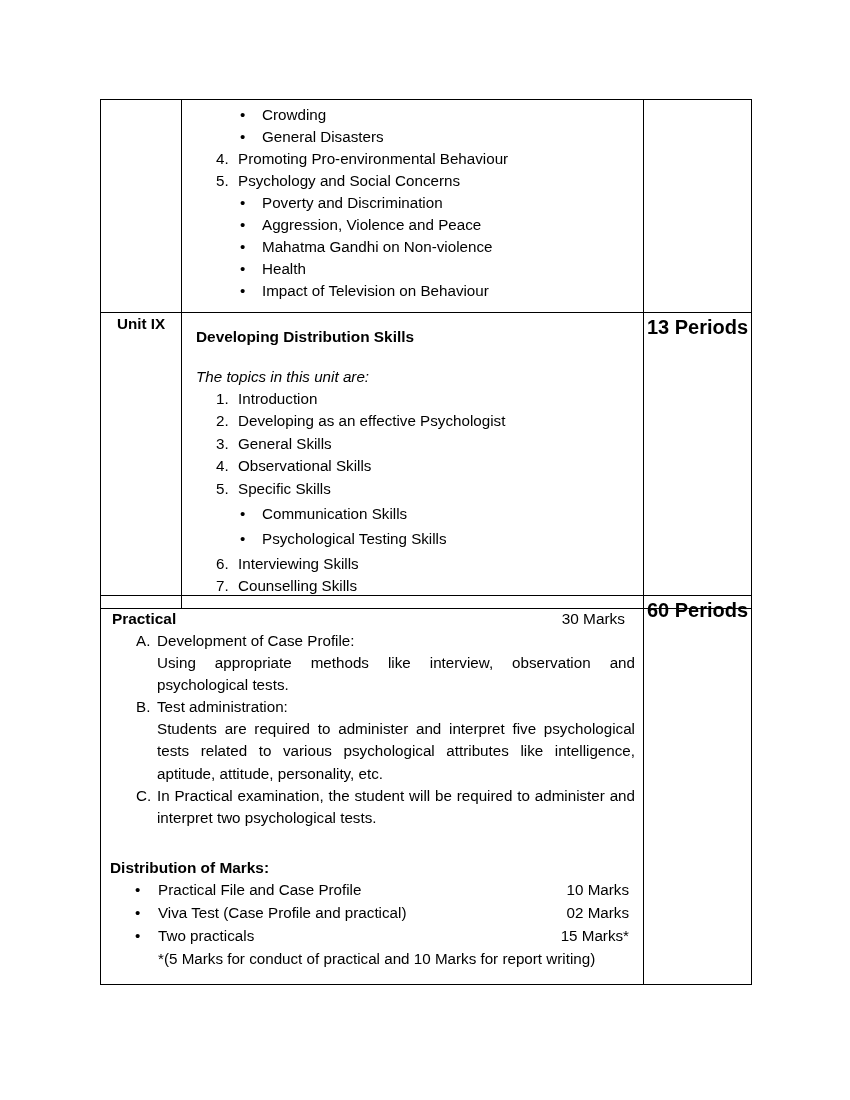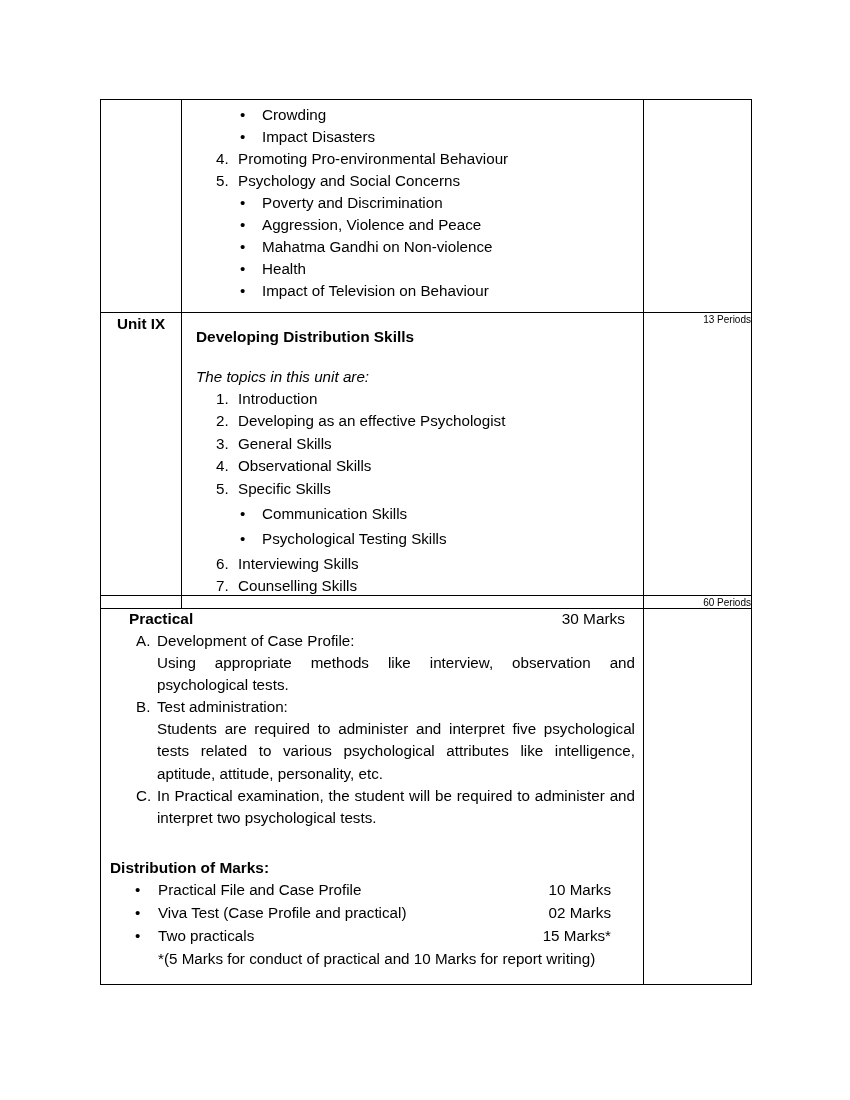--- a/index.html
+++ b/index.html
@@ -57,23 +57,23 @@
     text-align: center;
     padding: 13px 4px 4px 4px;
   }
   .periods {
     font-weight: bold;
     font-size: 15.2px;
     text-align: center;
     padding: 13px 4px 4px 4px;
   }
   .periods-left {
-    font-weight: normal;
-    font-size: 10px;
-    text-align: right;
+    font-weight: bold;
+    font-size: 20px;
+    text-align: center;
     padding: 13px 4px 4px 10px;
   }
 
   .sec-heading {
     font-weight: bold;
     font-size: 15.4px;
     margin: 6px 0 0 6px;
   }
   .sec-italic {
     font-style: italic;
@@ -110,21 +110,21 @@
   .num-list .mark { left: 26px; width: 22px; }
 
   
   .cont-list { margin: 7px 0 0 0; }
 
   
   .prac-head {
     position: relative;
     font-weight: bold;
     font-size: 15.4px;
-    margin: 6px 0 0 20px;
+    margin: 6px 0 0 3px;
   }
   .prac-head .marks {
     position: absolute;
     right: 10px;
     top: 0;
     font-weight: normal;
   }
 
   
   .alpha-list { margin: 10px 0 0 0; }
@@ -146,21 +146,21 @@
     padding-left: 49px;
     margin-bottom: 1px;
   }
   .dist-list .mark { left: 26px; width: 22px; }
   .dist-row-inner {
     position: relative;
     display: block;
   }
   .dist-val {
     position: absolute;
-    right: 24px;
+    right: 6px;
     top: 0;
     white-space: pre;
   }
   .dist-note {
     margin: 1px 0 0 49px;
   }
 </style>
 </head>
 <body>
 
@@ -180,21 +180,21 @@
           <div class="cell-pad" style="padding-top:4px;">
             <ul class="plain cont-list">
 
               <li class="li-row bul-item" style="padding-left:72px;position:relative;">
                 <span class="mark" style="left:50px;">•</span>
                 <span class="txt">Crowding</span>
               </li>
 
               <li class="li-row" style="padding-left:72px;position:relative;">
                 <span class="mark" style="left:50px;">•</span>
-                <span class="txt">Impact Disasters</span>
+                <span class="txt">General Disasters</span>
               </li>
 
               <li class="li-row" style="padding-left:48px;position:relative;">
                 <span class="mark" style="left:26px;width:22px;">4.</span>
                 <span class="txt">Promoting Pro-environmental Behaviour</span>
               </li>
 
               <li class="li-row" style="padding-left:48px;position:relative;">
                 <span class="mark" style="left:26px;width:22px;">5.</span>
                 <span class="txt">Psychology and Social Concerns</span>

